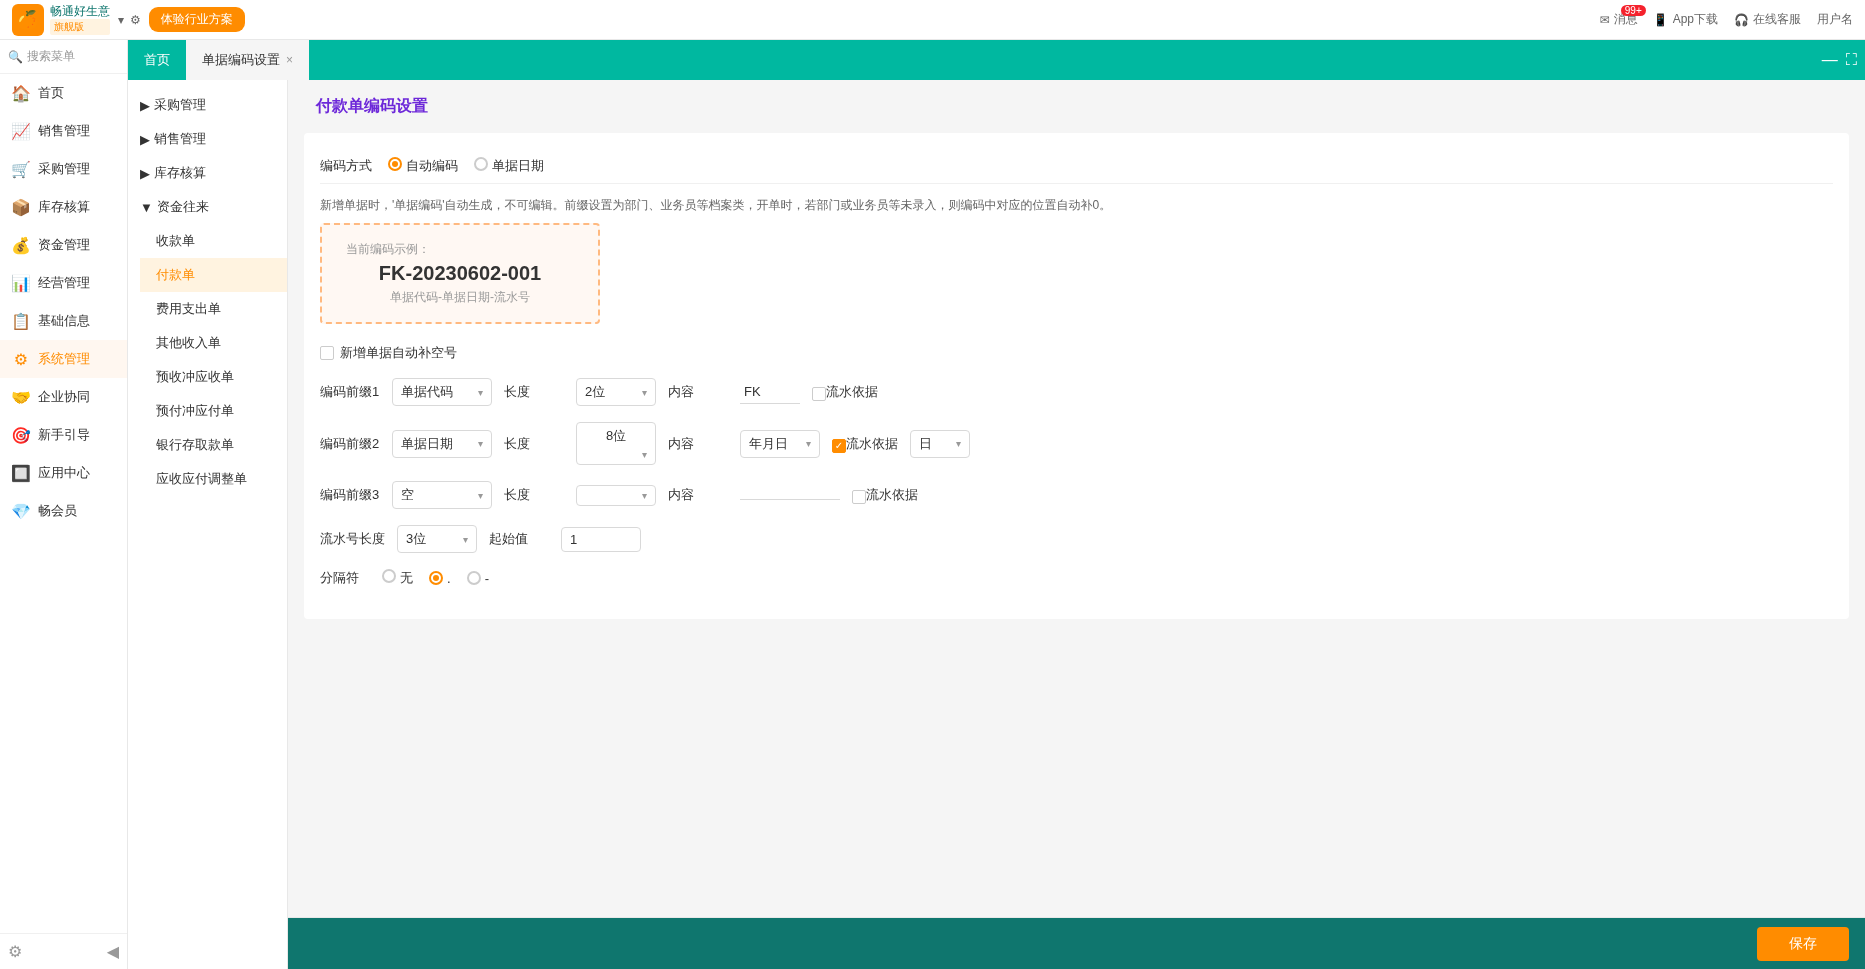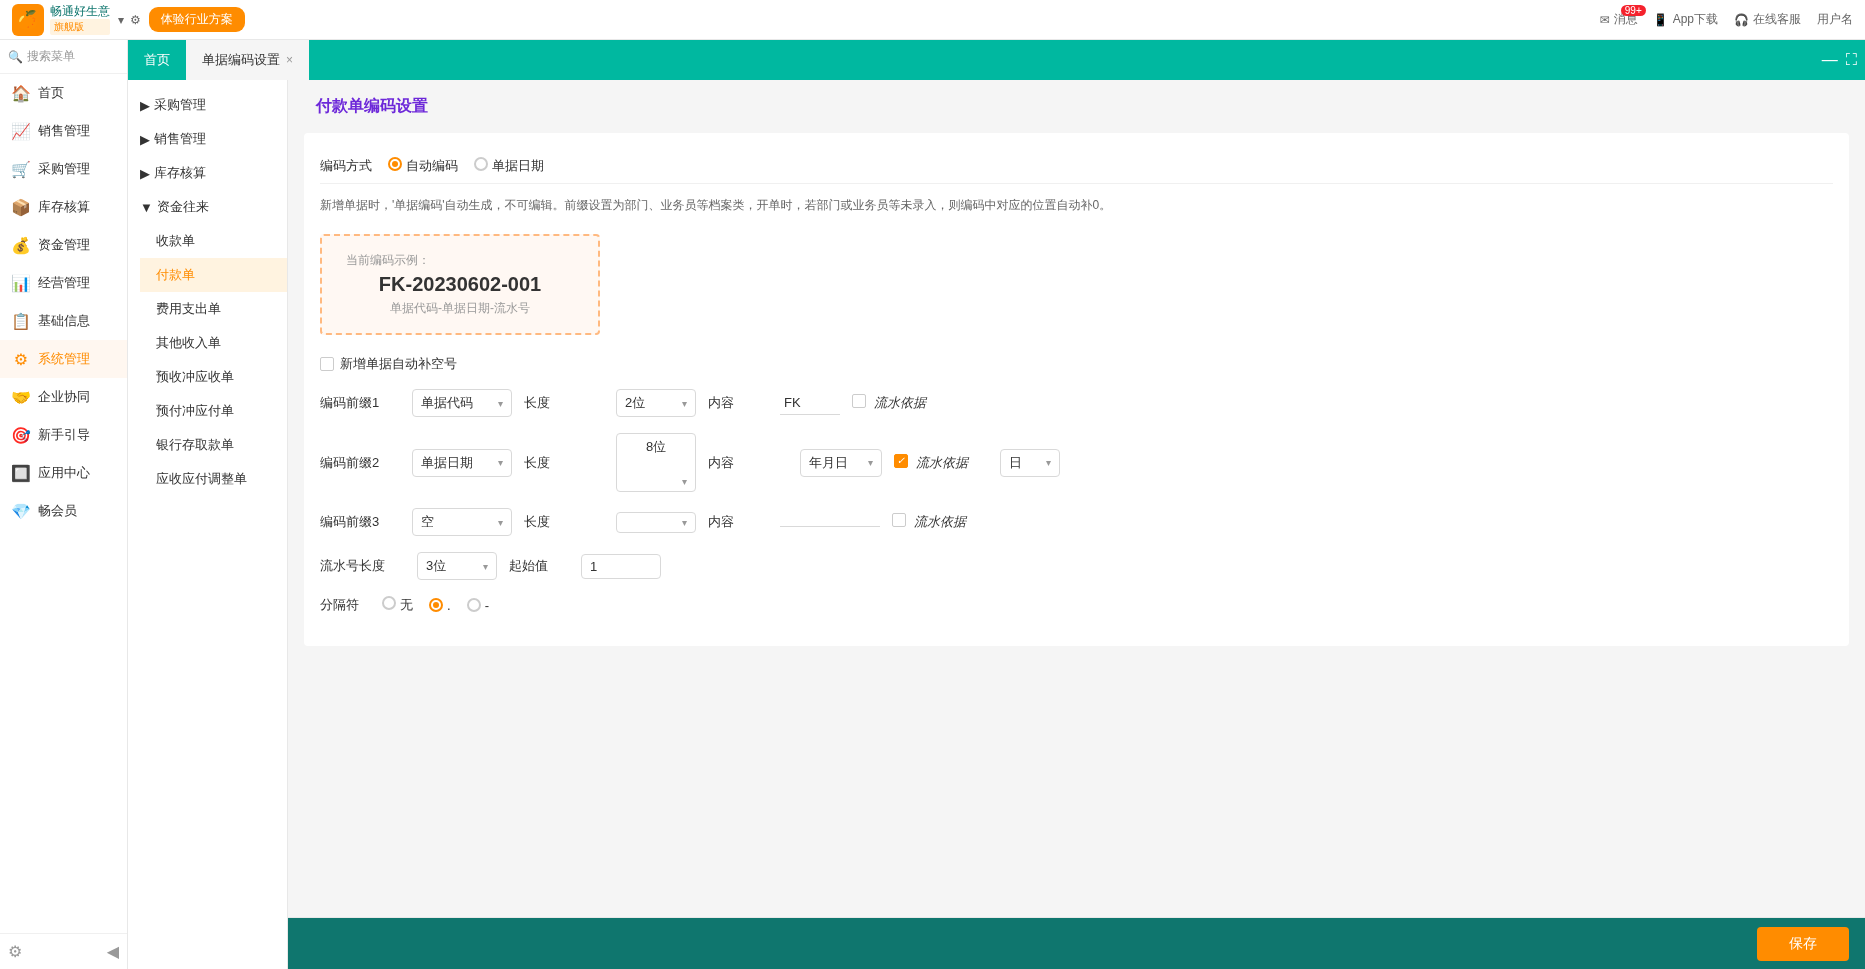--- a/index.html
+++ b/index.html
@@ -58,39 +58,39 @@
     
     .encoding-type-row { display: flex; align-items: center; gap: 16px; padding: 8px 0; border-bottom: 1px solid #f0f0f0; margin-bottom: 12px; }
     .encoding-label { font-size: 13px; color: #333; }
     .radio-group { display: flex; align-items: center; gap: 16px; }
     .radio-item { display: flex; align-items: flex-start; gap: 4px; cursor: pointer; font-size: 13px; }
     .radio-circle { width: 14px; height: 14px; border-radius: 50%; border: 2px solid #ccc; display: flex; align-items: center; justify-content: center; }
     .radio-circle.checked { border-color: #ff8c00; }
     .radio-dot { width: 6px; height: 6px; border-radius: 50%; background: #ff8c00; }
 
     
-    .info-text { font-size: 12px; color: #666; margin-bottom: 19px; line-height: 1.6; }
+    .info-text { font-size: 12px; color: #666; margin-bottom: 8px; line-height: 1.6; }
 
     
     .preview-box { border: 2px dashed #ffb980; background: #fff8f3; border-radius: 4px; padding: 16px 24px; display: inline-block; margin-bottom: 20px; min-width: 280px; }
     .preview-code { font-size: 20px; font-weight: 600; color: #333; text-align: center; }
     .preview-desc { font-size: 12px; color: #999; text-align: center; margin-top: 4px; }
 
     
     .checkbox-row { display: flex; align-items: center; gap: 6px; margin-bottom: 16px; font-size: 13px; cursor: pointer; }
     .checkbox-box { width: 14px; height: 14px; border: 1px solid #ccc; border-radius: 2px; display: flex; align-items: center; justify-content: center; }
 
     
     .form-row { display: flex; align-items: center; gap: 12px; margin-bottom: 16px; flex-wrap: wrap; }
     .form-field-label { font-size: 13px; color: #333; white-space: nowrap; min-width: 60px; }
-    .form-select { border: 1px solid #d9d9d9; border-radius: 4px; padding: 4px 8px; font-size: 13px; color: #333; display: flex; align-items: center; gap: 20px; cursor: pointer; background: #fff; min-width: 100px; margin-left: 20px; }
+    .form-select { border: 1px solid #d9d9d9; border-radius: 4px; padding: 4px 8px; font-size: 13px; color: #333; display: flex; align-items: center; gap: 4px; cursor: pointer; background: #fff; min-width: 100px; }
     .form-select .arrow { color: #999; font-size: 10px; margin-left: auto; }
     .form-input { border: 1px solid #d9d9d9; border-radius: 4px; padding: 4px 8px; font-size: 13px; color: #333; background: #fff; min-width: 60px; }
     .form-input-readonly { border: none; border-bottom: 1px solid #d9d9d9; padding: 4px 4px; font-size: 13px; color: #333; background: transparent; min-width: 40px; }
-    .form-checkbox-label { display: flex; align-items: flex-start; gap: 8px; font-size: 13px; cursor: pointer; font-style: italic; }
+    .form-checkbox-label { display: flex; align-items: flex-end; gap: 0; font-size: 13px; cursor: pointer; }
     .checkbox-checked { width: 14px; height: 14px; border: 1px solid #ff8c00; border-radius: 2px; background: #ff8c00; display: flex; align-items: center; justify-content: center; color: white; font-size: 10px; }
     .separator-row { display: flex; align-items: center; gap: 12px; margin-bottom: 16px; }
     .separator-label { font-size: 13px; color: #333; min-width: 50px; }
     .separator-options { display: flex; align-items: center; gap: 16px; }
 
     
     .bottom-bar { height: 52px; background: #0f766e; border-top: 1px solid #e8e8e8; display: flex; align-items: center; justify-content: flex-end; padding: 0 16px; flex-shrink: 0; }
     .save-btn { background: #ff8c00; color: white; border: none; padding: 8px 32px; border-radius: 4px; font-size: 14px; cursor: pointer; }
   </style>
 </head>

